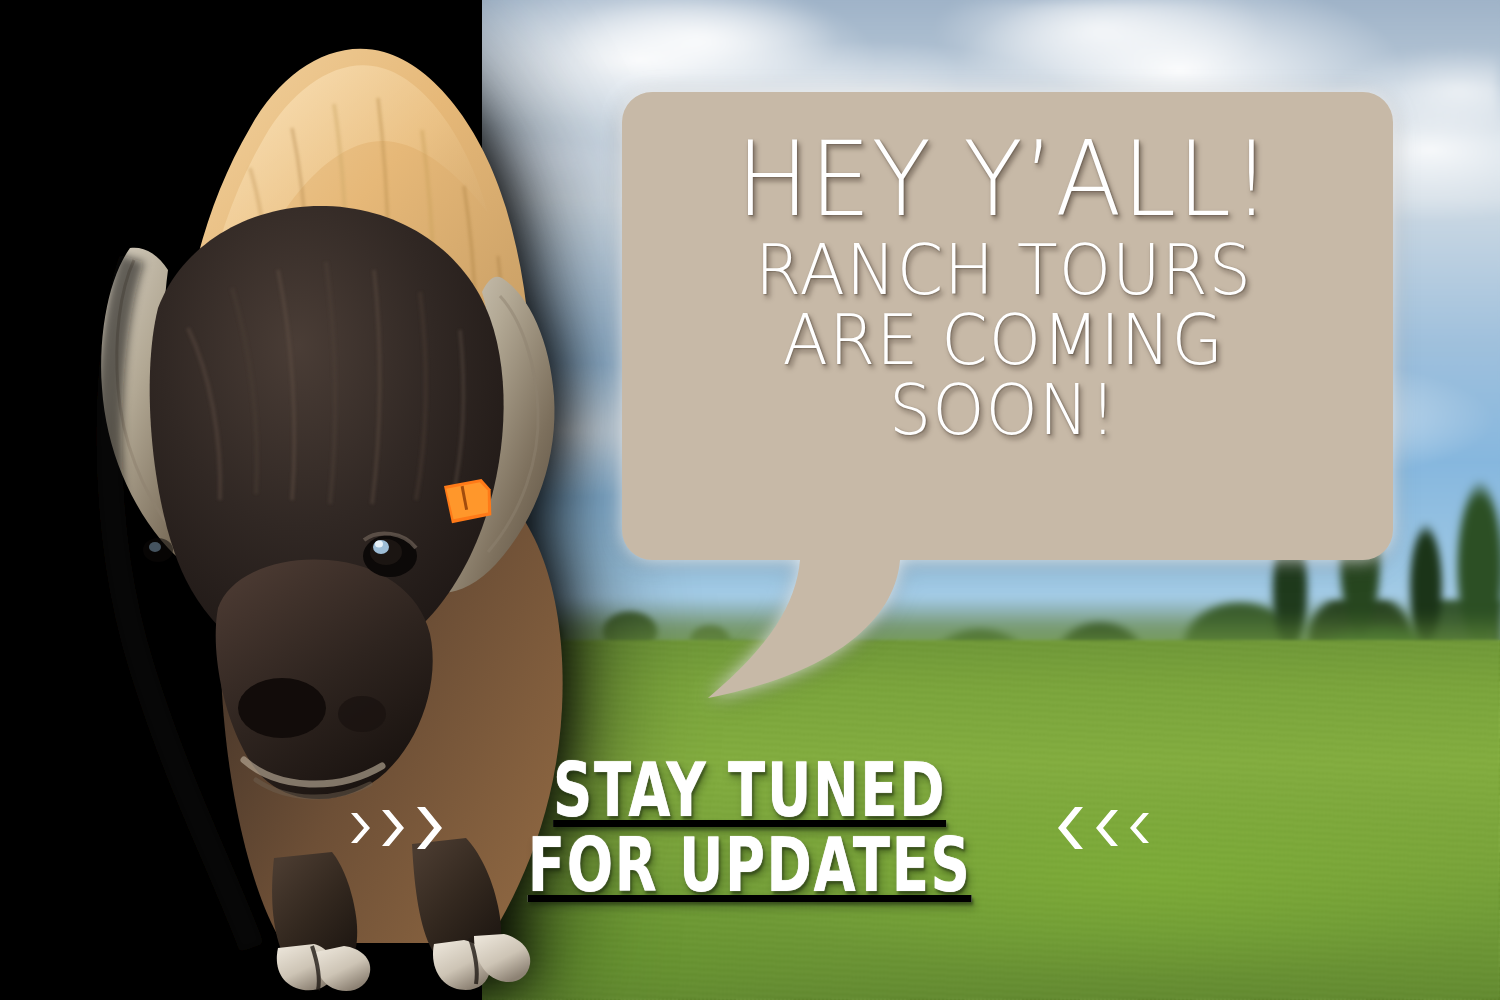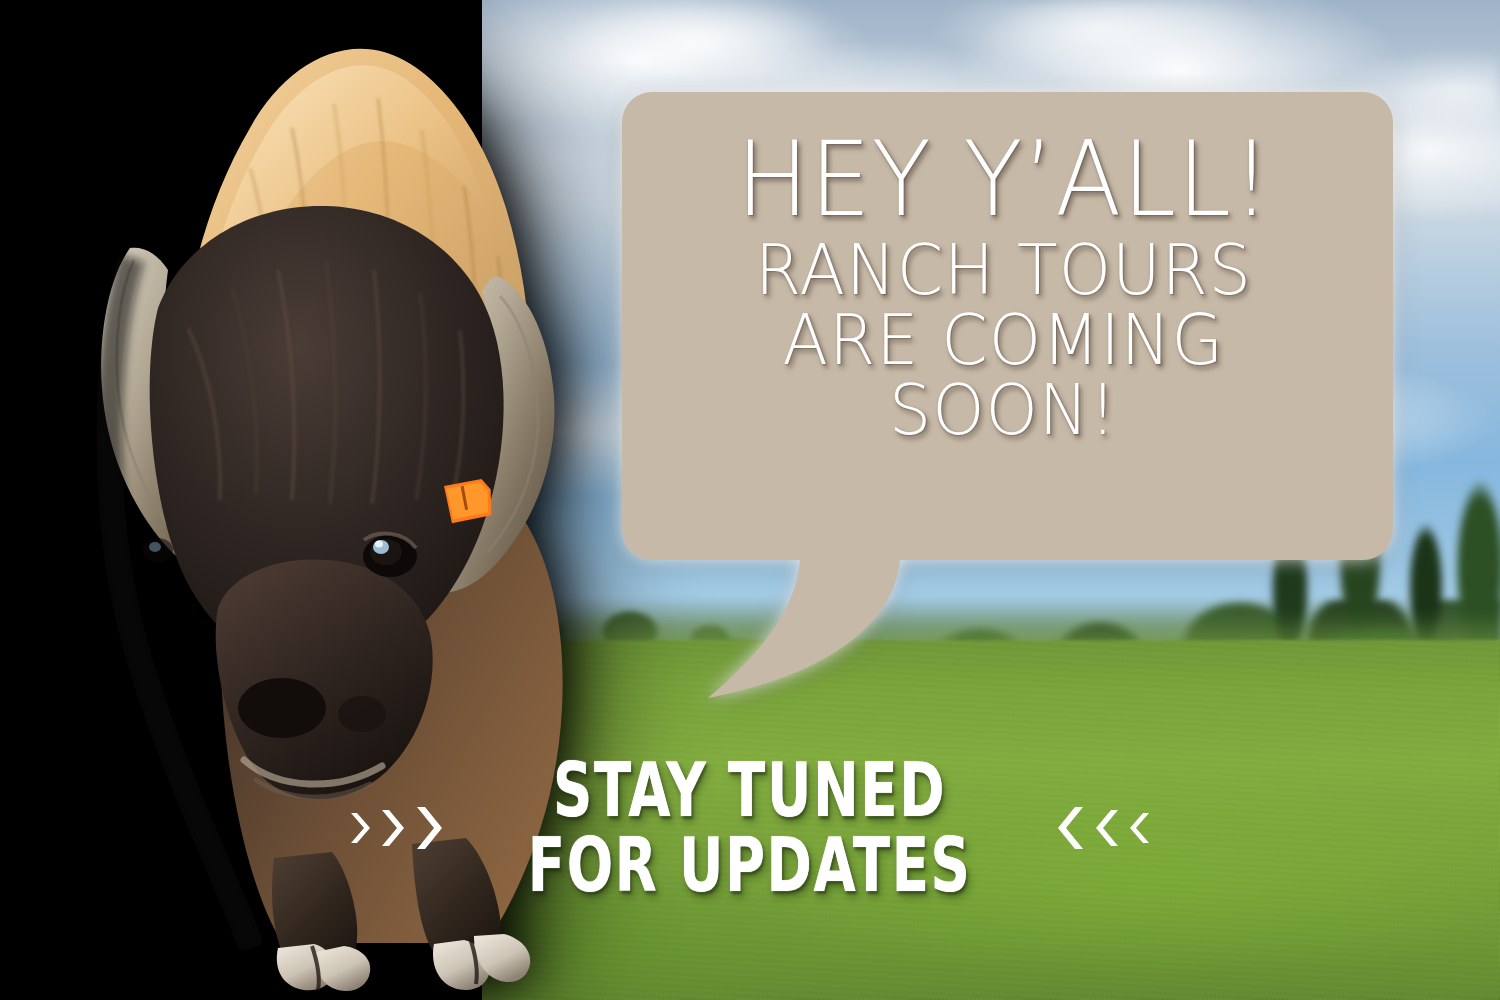--- a/index.html
+++ b/index.html
@@ -146,21 +146,21 @@
     transform:scaleX(.95);
     white-space:nowrap;
     margin-top:4px;
   }
   .line-sub.s2{margin-top:-2px;}
   .line-sub.s3{margin-top:-2px;}
 
   
   #banner{
     position:absolute;left:0;top:718px;width:1500px;height:220px;
-    display:flex;align-items:center;justify-content:center;
+    display:flex;align-items:center;justify-content:center;text-decoration:underline;
   }
   #banner-inner{
     display:flex;align-items:center;justify-content:center;gap:36px;
   }
   .chev-group{display:flex;align-items:center;gap:6px;}
   .chev{display:block;}
   .banner-text{
     display:flex;flex-direction:column;align-items:center;
     color:#fff;
     font-family:"DejaVu Sans Condensed","Liberation Sans Narrow","Liberation Sans",sans-serif;

